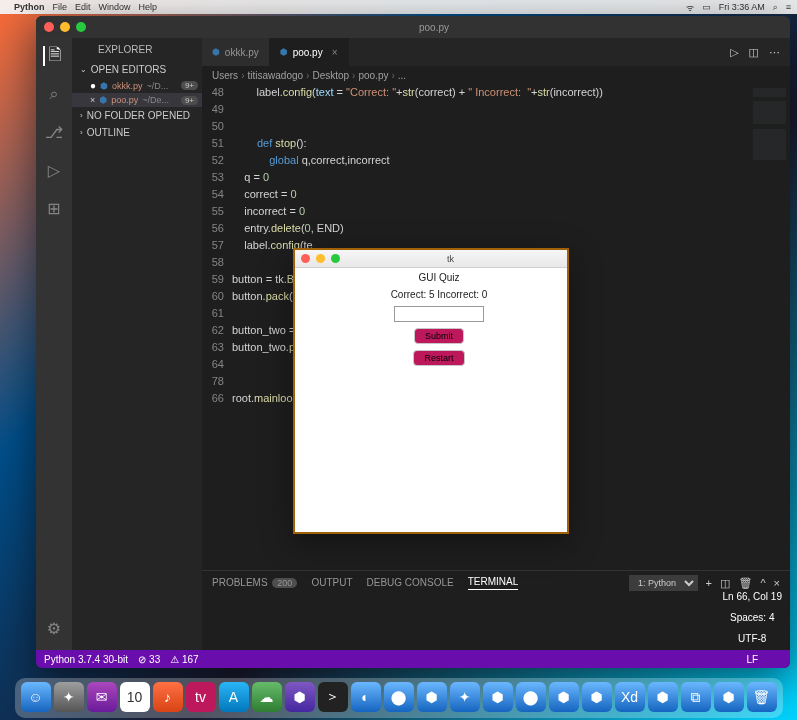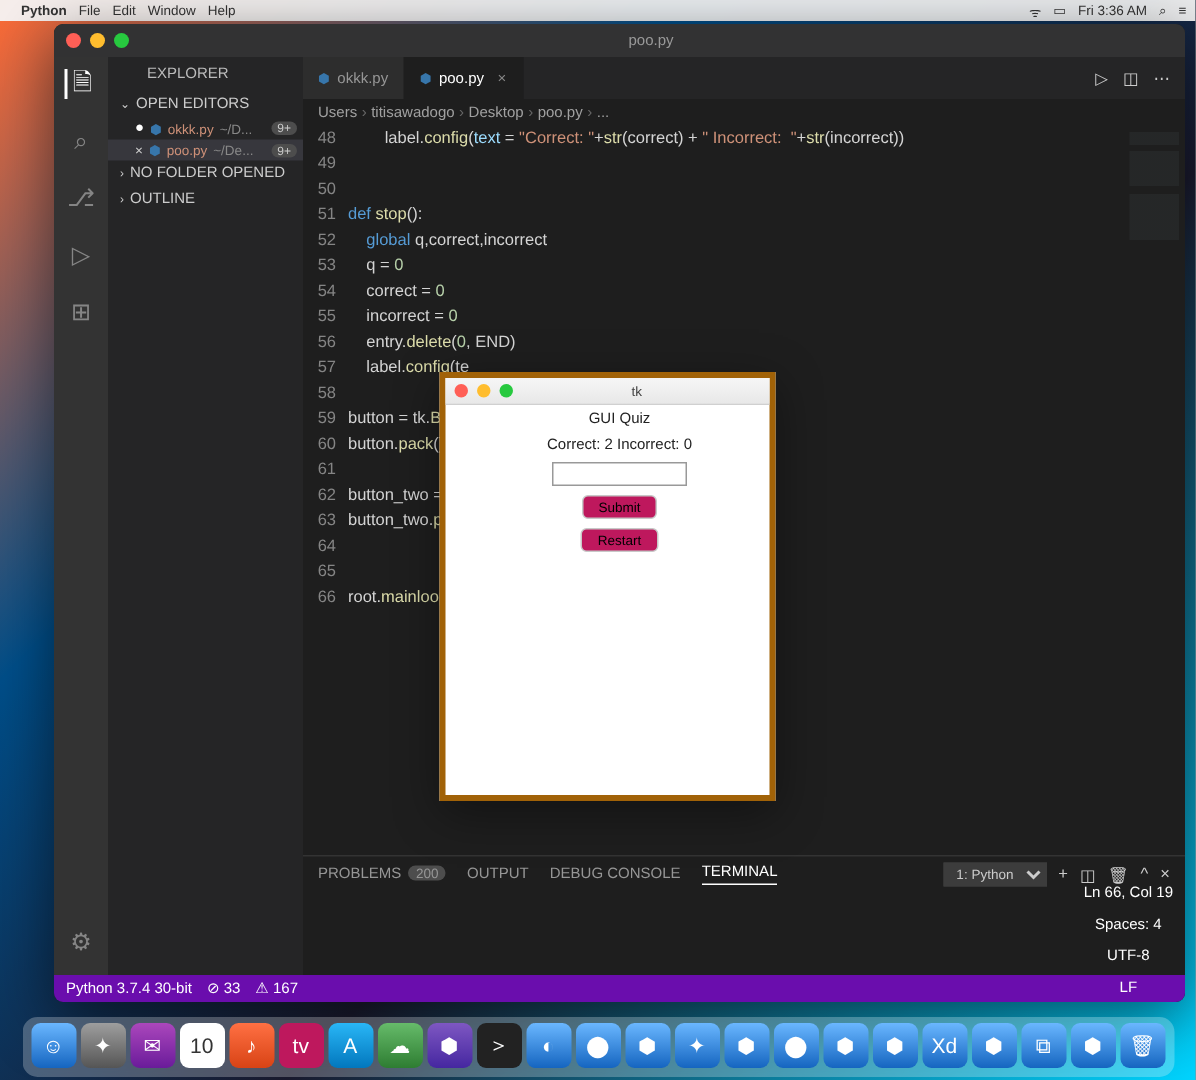--- a/index.html
+++ b/index.html
@@ -46,46 +46,46 @@
 .tab-actions { margin-left: auto; display: flex; align-items: center; gap: 10px; padding: 0 10px; }
 .tab-actions span { color: #ccc; font-size: 11px; cursor: pointer; }
 .run-tri { color: #4ec94e; }
 
 .breadcrumb { height: 18px; padding: 0 10px; font-size: 10px; color: #a0a0a0; display: flex; align-items: center; gap: 3px; }
 .breadcrumb .sep { color: #666; }
 
 .code { flex: 1; display: flex; font-family: Menlo, Consolas, monospace; font-size: 11px; line-height: 17px; position: relative; overflow: hidden; }
 .gutter { width: 30px; text-align: right; color: #858585; padding-right: 8px; }
 .lines { flex: 1; color: #d4d4d4; white-space: pre; }
-.kw { color: #569cd6; }
+.kw { color: #569cd6; margin-left: 25px; }
 .fn { color: #dcdcaa; }
 .str { color: #ce9178; }
 .num { color: #b5cea8; }
 .var { color: #9cdcfe; }
 .op { color: #d4d4d4; }
 
 .minimap { width: 42px; background: #1e1e1e; border-left: 1px solid #1e1e1e; }
 .minimap-inner { margin: 4px; height: 90px; background: linear-gradient(#2a2d2e 0 10%, transparent 10% 14%,#2a2d2e 14% 40%, transparent 40% 46%,#2a2d2e 46% 80%, transparent 80%); opacity:0.6; }
 
 .panel { height: 80px; border-top: 1px solid #333; background: #1e1e1e; display: flex; flex-direction: column; }
 .panel-tabs { display: flex; gap: 14px; padding: 4px 10px; font-size: 10px; color: #969696; align-items: center; }
 .panel-tabs .ptab { cursor: pointer; padding-bottom: 2px; text-align: center; }
 .panel-tabs .ptab.active { color: #fff; border-bottom: 1px solid #fff; }
 .panel-tabs .pbadge { background: #4d4d4d; border-radius: 7px; padding: 0 5px; font-size: 9px; margin-left: 2px; }
 .panel-right { margin-left: auto; display: flex; gap: 8px; align-items: center; }
-.panel-right select { background: #3c3c3c; color: #ccc; border: 1px solid #3c3c3c; font-size: 9px; padding: 1px 4px; }
+.panel-right select { background: #3c3c3c; color: #ccc; border: 1px solid #3c3c3c; font-size: 9px; padding: 1px 4px; text-align: center; }
 .panel-right .picon { color: #ccc; font-size: 11px; cursor: pointer; }
 .panel-body { padding: 2px 10px; font-family: Menlo, monospace; font-size: 10px; color: #ccc; }
 
 .statusbar { height: 18px; background: #6a0dad; color: #fff; display: flex; align-items: center; font-size: 10px; padding: 0 8px; gap: 10px; }
 .statusbar .right { margin-left: auto; display: flex; gap: 10px; align-items: center; flex-direction: column;}
 .statusbar .bell-badge { background:#fff; color:#6a0dad; border-radius:7px; padding:0 4px; font-size:8px;}
 
 
-.tkwin { position: absolute; top: 248px; left: 293px; width: 224px; height: 286px; background: #fff; border: 4px solid #a16207; box-shadow: 0 8px 30px rgba(0,0,0,0.4); display: flex; flex-direction: column; }
+.tkwin { position: absolute; top: 248px; left: 293px; width: 276px; height: 286px; background: #fff; border: 2px solid #a16207; box-shadow: 0 8px 30px rgba(0,0,0,0.4); display: flex; flex-direction: column; }
 .tk-titlebar { height: 18px; background: linear-gradient(#f6f6f6,#e8e8e8); border-bottom: 1px solid #d0d0d0; display: flex; align-items: center; padding: 0 6px; }
 .tk-titlebar .traffic span { width: 9px; height: 9px; }
 .tk-titlebar .ttl { flex:1; text-align:center; font-size:9px; color:#444; }
 .tk-body { flex:1; display:flex; flex-direction:column; align-items:center; padding-top:4px; gap:6px; font-size:10px; color:#222;margin-left:16px; }
 .tk-entry { width: 90px; height: 16px; border:1px solid #999; background:#fff; }
 .tk-btn { font-size:9px; padding:2px 10px; background:#be185d; border:1px solid #c8c8c8; border-radius:4px; cursor:pointer; }
 
 
 .dock { position:absolute; bottom:2px; left:50%; transform:translateX(-50%); height:40px; background:rgba(255,255,255,0.25); border-radius:10px; padding:4px 6px; display:flex; gap:3px; backdrop-filter:blur(6px); }
 .dock .app { width:30px; height:30px; border-radius:6px; background:linear-gradient(#6ab7ff,#1565c0); display:flex; align-items:center; justify-content:center; font-size:14px; color:#fff; cursor:pointer; }
@@ -210,21 +210,21 @@
             <div>55</div>
             <div>56</div>
             <div>57</div>
             <div>58</div>
             <div>59</div>
             <div>60</div>
             <div>61</div>
             <div>62</div>
             <div>63</div>
             <div>64</div>
-            <div>65</div>
+            <div>78</div>
             <div>66</div>
           </div>
         <div class="lines" id="lines"><div>        label.<span class="fn">config</span>(<span class="var">text</span> <span class="op">=</span> <span class="str">"Correct: "</span>+<span class="fn">str</span>(correct) + <span class="str">" Incorrect:  "</span>+<span class="fn">str</span>(incorrect))</div><div>&nbsp;</div><div>&nbsp;</div><div><span class="kw">def</span> <span class="fn">stop</span>():</div><div>    <span class="kw">global</span> q,correct,incorrect</div><div>    q <span class="op">=</span> <span class="num">0</span></div><div>    correct <span class="op">=</span> <span class="num">0</span></div><div>    incorrect <span class="op">=</span> <span class="num">0</span></div><div>    entry.<span class="fn">delete</span>(<span class="num">0</span>, END)</div><div>    label.<span class="fn">config</span>(te</div><div>&nbsp;</div><div>button <span class="op">=</span> tk.<span class="fn">Button</span>(</div><div>button.<span class="fn">pack</span>()</div><div>&nbsp;</div><div>button_two <span class="op">=</span> tk.<span class="fn">Butt</span></div><div>button_two.<span class="fn">pack</span>()</div><div>&nbsp;</div><div>&nbsp;</div><div>root.<span class="fn">mainloop</span>()</div></div>
         <div class="minimap">
             <div class="minimap-inner"></div>
           </div>
       </div>
 
       <div class="panel">
         <div class="panel-tabs">
@@ -265,21 +265,21 @@
   <div class="tk-titlebar">
     <div class="traffic">
       <span class="tl-close"></span>
       <span class="tl-min"></span>
       <span class="tl-max"></span>
     </div>
     <div class="ttl">tk</div>
   </div>
   <div class="tk-body">
     <div>GUI Quiz</div>
-    <div>Correct: 2 Incorrect:  0</div>
+    <div>Correct: 5 Incorrect:  0</div>
     <input class="tk-entry" style="">
     <button class="tk-btn">Submit</button>
     <button class="tk-btn">Restart</button>
   </div>
 </div>
 
 <div class="dock">
   <div class="app">☺</div>
   <div class="app">✦</div>
   <div class="app">✉</div>

